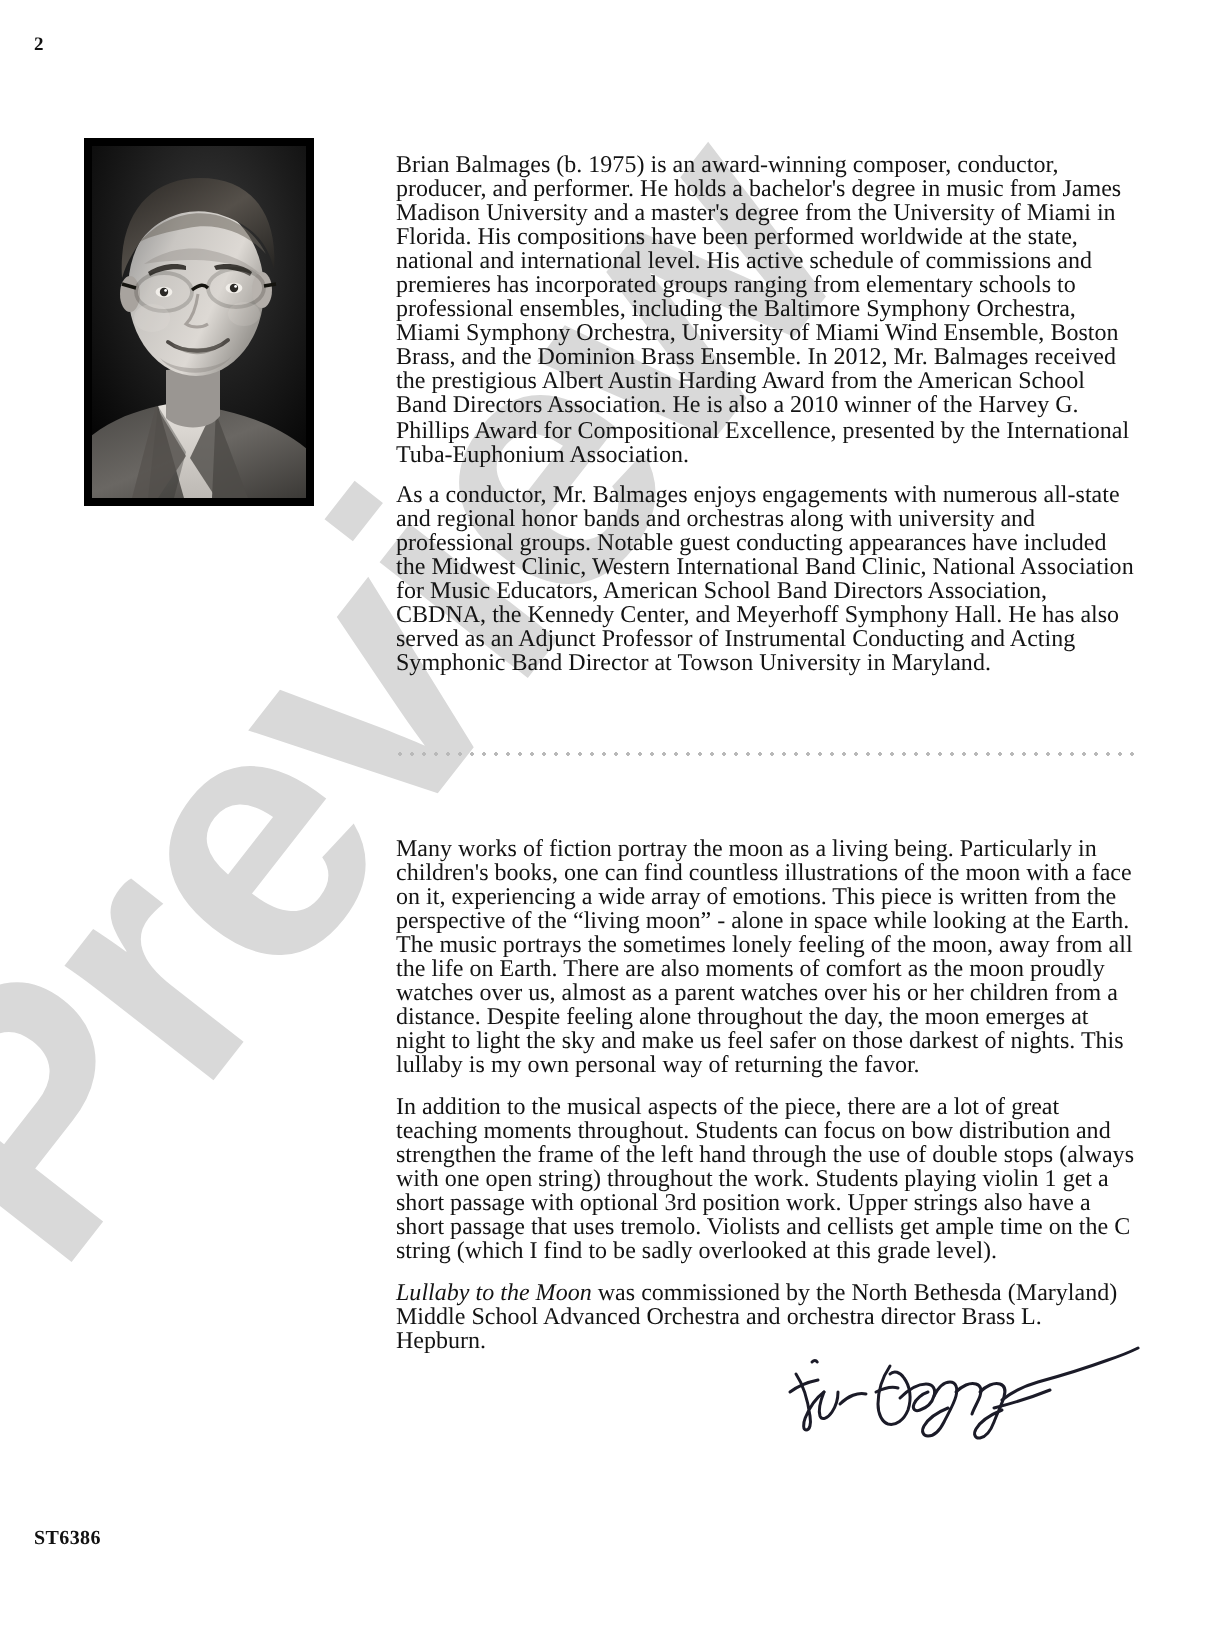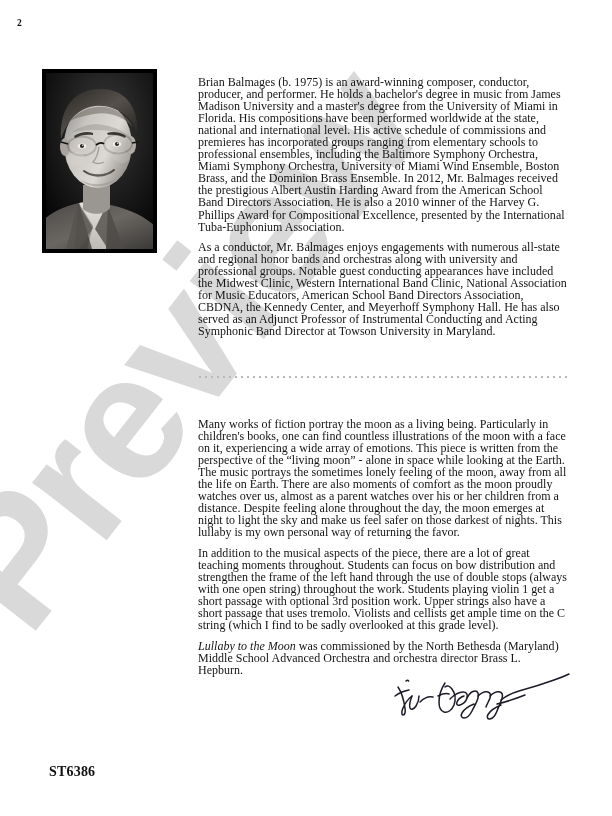--- a/index.html
+++ b/index.html
@@ -52,26 +52,25 @@
     top: 18px;
     font-size: 9.5px;
     font-weight: 700;
     color: #111;
     z-index: 3;
   }
   .footer-code {
     position: absolute;
     left: 17px;
     top: 764px;
-    font-size: 14px;
+    font-size: 10px;
     font-weight: 700;
     letter-spacing: 0.2px;
     color: #111;
     z-index: 3;
-    margin-left: 32px;
   }
 
   
   .photo-frame {
     position: absolute;
     left: 42px;
     top: 69px;
     width: 115px;
     height: 184px;
     z-index: 3;

